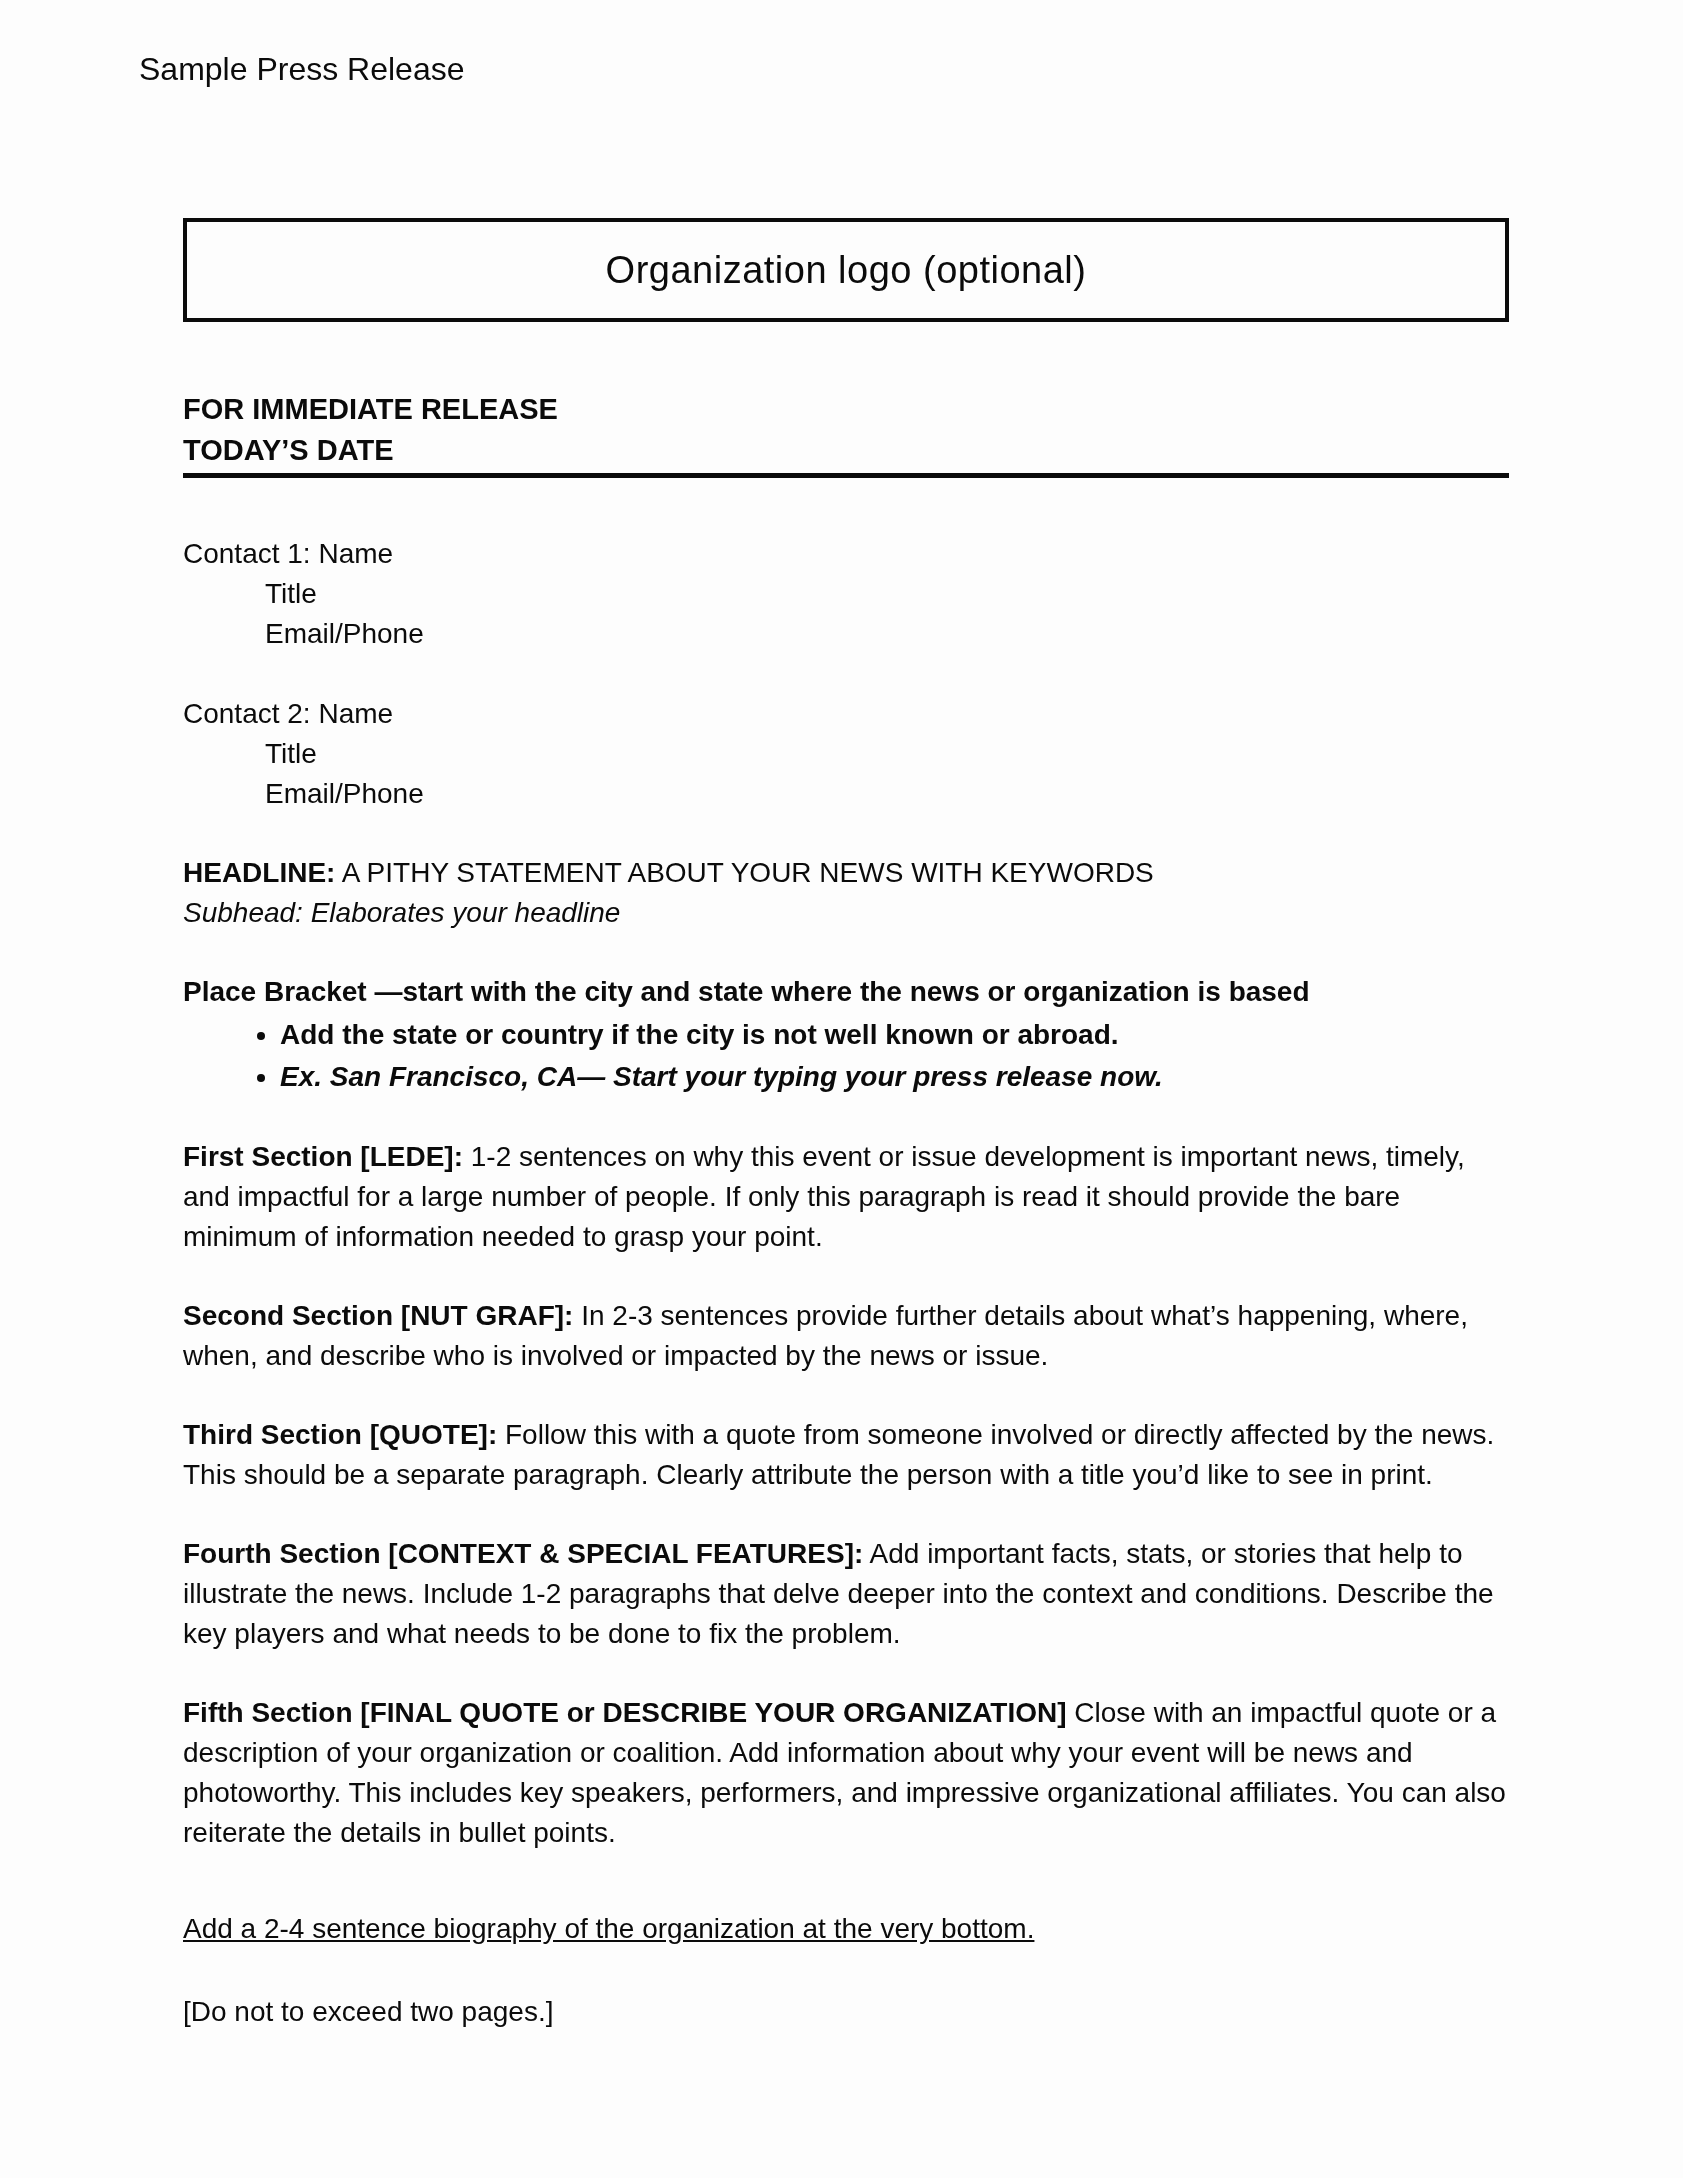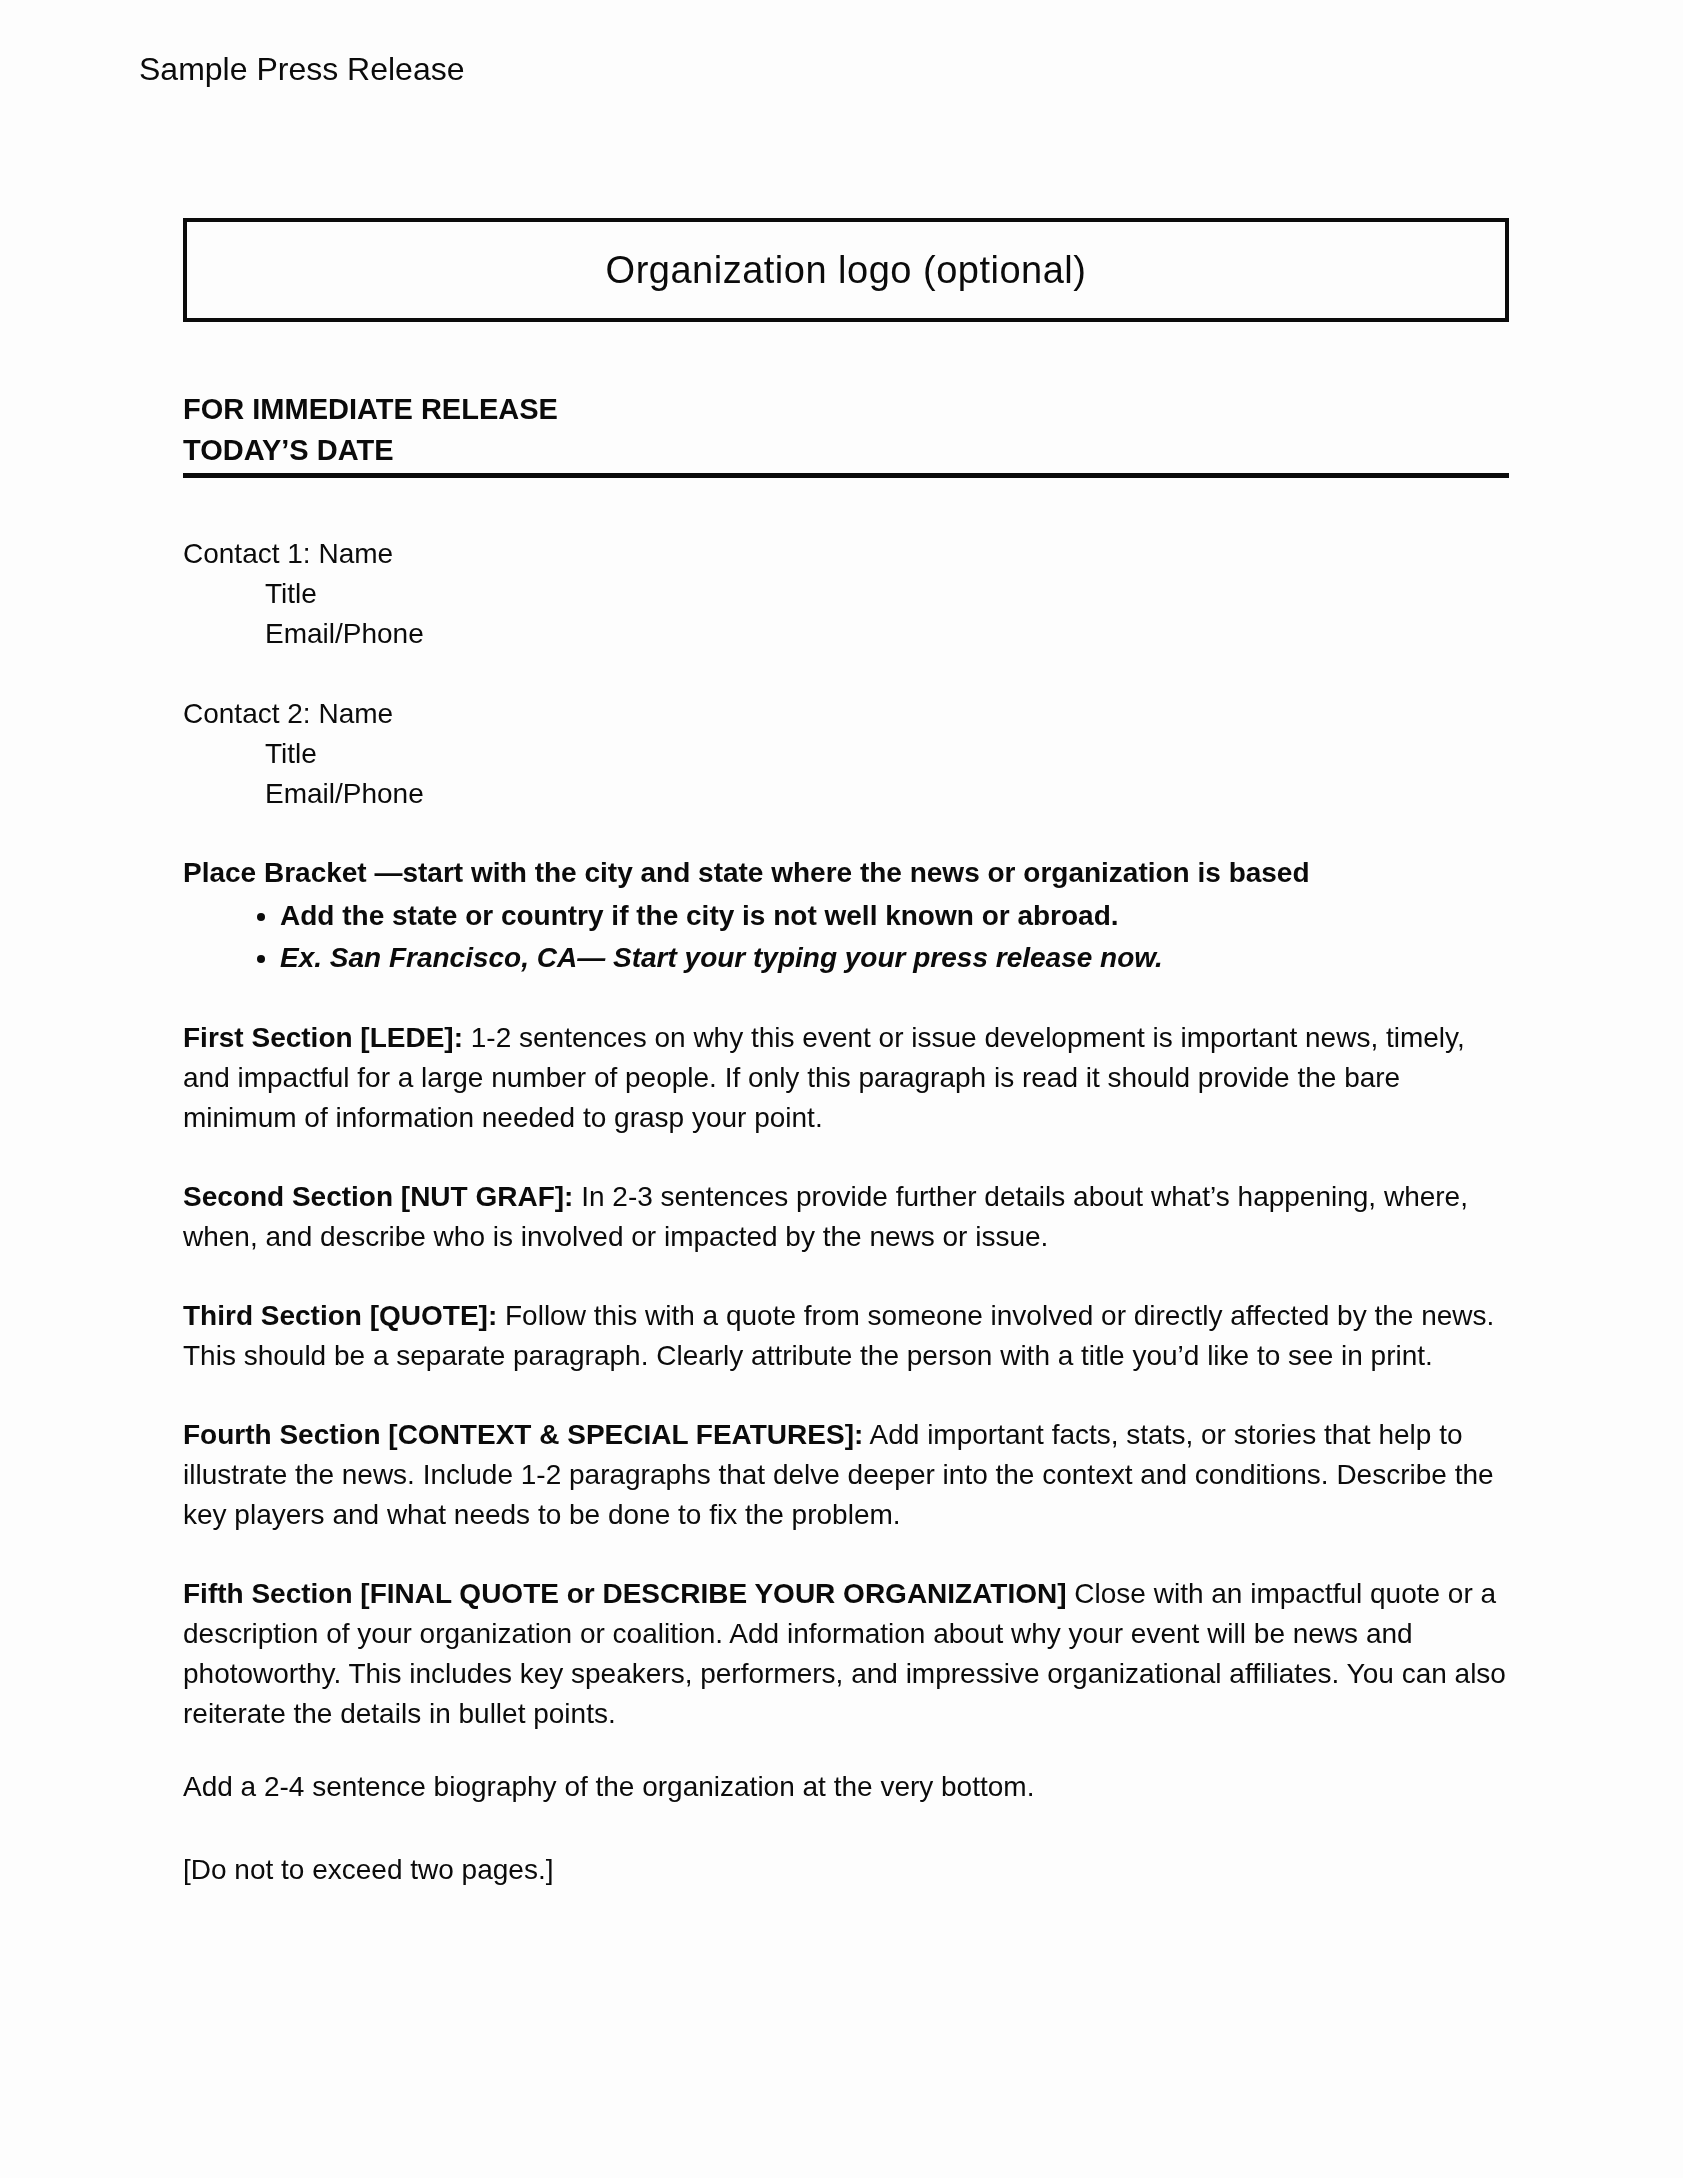--- a/index.html
+++ b/index.html
@@ -58,21 +58,21 @@
   .place-heading { font-weight: 700; }
   .place-block { margin-top: 39px; }
   ul.place-bullets {
     margin: 1.9px 0 0 0;
     padding-left: 97px;
   }
   ul.place-bullets li { line-height: 42px; font-weight: bold; }
   li.italic { font-style: italic; }
   .section-para { margin-top: 39px; }
   .sec-label { font-weight: 700; }
-  .footer-note { margin-top: 33px; }
+  .footer-note { margin-top: 56px; text-decoration: underline; }
   .closing-note { margin-top: 43px; text-align: left; }
 </style>
 </head>
 <body>
 
 <div class="page">
 
   <div class="doc-label">Sample Press Release</div>
 
   <div class="logo-box">
@@ -89,20 +89,24 @@
     <div class="contact-sub">Title</div>
     <div class="contact-sub">Email/Phone</div>
   </div>
 
   <div class="contact-block body-text">
     <div>Contact 2: Name</div>
     <div class="contact-sub">Title</div>
     <div class="contact-sub">Email/Phone</div>
   </div>
 
+  <div class="headline-block body-text">
+    <div><b class="sec-label">HEADLINE:</b> <span>A PITHY STATEMENT ABOUT YOUR NEWS WITH KEYWORDS</span></div>
+    <div class="subhead">Subhead: Elaborates your headline</div>
+  </div>
 
   <div class="place-block body-text">
     <div class="place-heading">Place Bracket —start with the city and state where the news or organization is based</div>
     <ul class="place-bullets">
       <li>Add the state or country if the city is not well known or abroad.</li>
       <li class="italic">Ex. San Francisco, CA— Start your typing your press release now.</li>
     </ul>
   </div>
 
   <p class="section-para body-text"><b class="sec-label">First Section [LEDE]:</b> <span>1-2 sentences on why this event or issue development is important news, timely, and impactful for a large number of people. If only this paragraph is read it should provide the bare minimum of information needed to grasp your point.</span></p>

